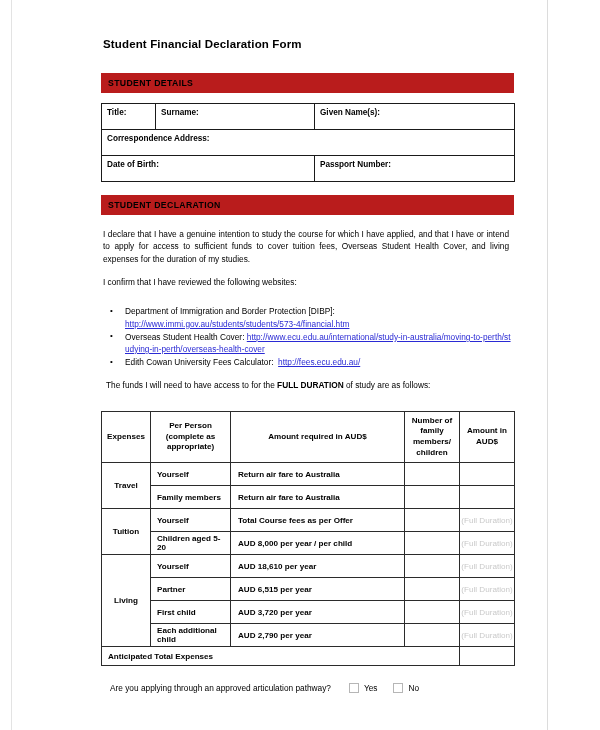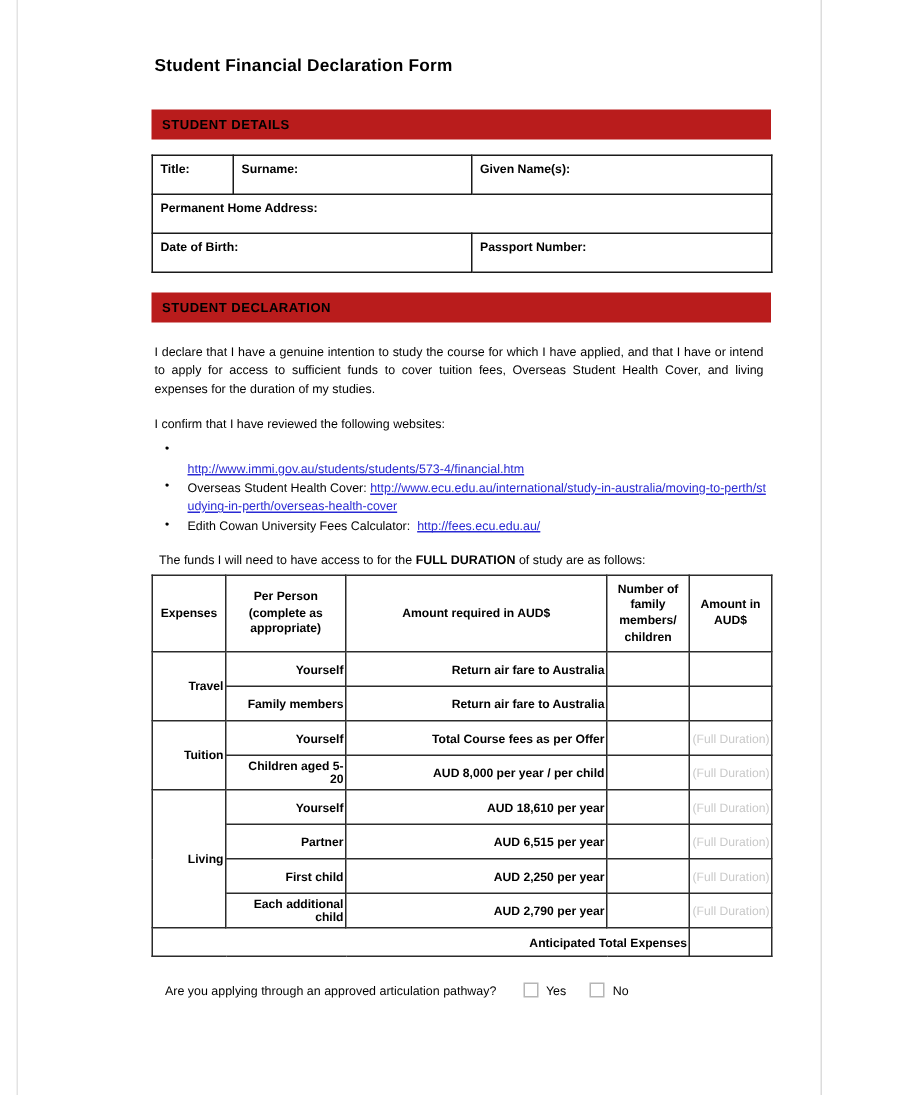--- a/index.html
+++ b/index.html
@@ -71,21 +71,21 @@
   
   .decl-para {
     font-size: 8.3px;
     line-height: 1.5;
     text-align: justify;
     margin: 13px 0 0 2px;
     width: 406px;
   }
   .decl-confirm {
     font-size: 8.3px;
-    margin: 12px 0 6px 2px;
+    margin: 12px 0 18px 2px;
   }
 
   ul.links {
     list-style: none;
     margin: 0 0 0 2px;
     padding: 0;
   }
   ul.links > li {
     position: relative;
     padding-left: 22px;
@@ -102,37 +102,36 @@
   }
   a.url {
     color: #2a2ad4;
     text-decoration: underline;
     word-break: break-all;
     margin-top: 40px;
   }
 
   .funds-line {
     font-size: 8.3px;
-    margin: 11px 0 5px 5px;
+    margin: 11px 0 21px 5px;
   }
   .funds-line b { font-weight: bold; }
 
   
   table.expenses {
     border-collapse: collapse;
     width: 100%;
     table-layout: fixed;
     border: 1.2px solid #111;
   }
   table.expenses th,
   table.expenses td {
     border: 1px solid #2b2b2b;
     font-size: 8.1px;
     box-sizing: border-box;
-    text-align: right;
   }
   table.expenses th {
     font-weight: bold;
     text-align: center;
     padding: 4px 2px;
     line-height: 1.32;
     vertical-align: middle;
     background: #ffffff;
   }
   td.grp {
@@ -197,38 +196,38 @@
           <col style="width:159px">
           <col style="width:200px">
       </colgroup>
       <tbody>
         <tr>
           <td class="h-tall">Title:</td>
           <td class="h-tall">Surname:</td>
           <td class="h-tall">Given Name(s):</td>
         </tr>
         <tr>
-          <td colspan="3">Permanent Home Address:</td>
+          <td colspan="3">Correspondence Address:</td>
         </tr>
         <tr>
           <td colspan="2" class="h-tall">Date of Birth:</td>
           <td class="h-tall">Passport Number:</td>
         </tr>
       </tbody>
     </table>
 
     <div class="section-band" style="margin-top:13px">STUDENT DECLARATION</div>
 
     <div class="decl-para">I declare that I have a genuine intention to study the course for which I have applied, and that I have or intend to apply for access to sufficient funds to cover tuition fees, Overseas Student Health Cover, and living expenses for the duration of my studies.</div>
 
     <div class="decl-confirm">I confirm that I have reviewed the following websites:</div>
 
     <ul class="links">
       <li>
-        <br>
+        <span>Department of Immigration and Border Protection [DIBP]:</span><br>
         <a class="url" href="#">http://www.immi.gov.au/students/students/573-4/financial.htm</a>
       </li>
       <li>
         <span>Overseas Student Health Cover:</span>
         <a class="url" href="#">http://www.ecu.edu.au/international/study-in-australia/moving-to-perth/studying-in-perth/overseas-health-cover</a>
       </li>
       <li>
         <span>Edith Cowan University Fees Calculator:</span>&nbsp;
         <a class="url" href="#">http://fees.ecu.edu.au/</a>
       </li>
@@ -305,21 +304,21 @@
           <td class="cell-faint">(Full Duration)</td>
         </tr>
         <tr>
           <td class="cell-label">Partner</td>
           <td class="cell-amount">AUD 6,515 per year</td>
           <td class="cell-blank"></td>
           <td class="cell-faint">(Full Duration)</td>
         </tr>
         <tr>
           <td class="cell-label">First child</td>
-          <td class="cell-amount">AUD 2,250 per year</td>
+          <td class="cell-amount">AUD 3,720 per year</td>
           <td class="cell-blank"></td>
           <td class="cell-faint">(Full Duration)</td>
         </tr>
         <tr>
           <td class="cell-label">Each additional child</td>
           <td class="cell-amount">AUD 2,790 per year</td>
           <td class="cell-blank"></td>
           <td class="cell-faint">(Full Duration)</td>
         </tr>
 

